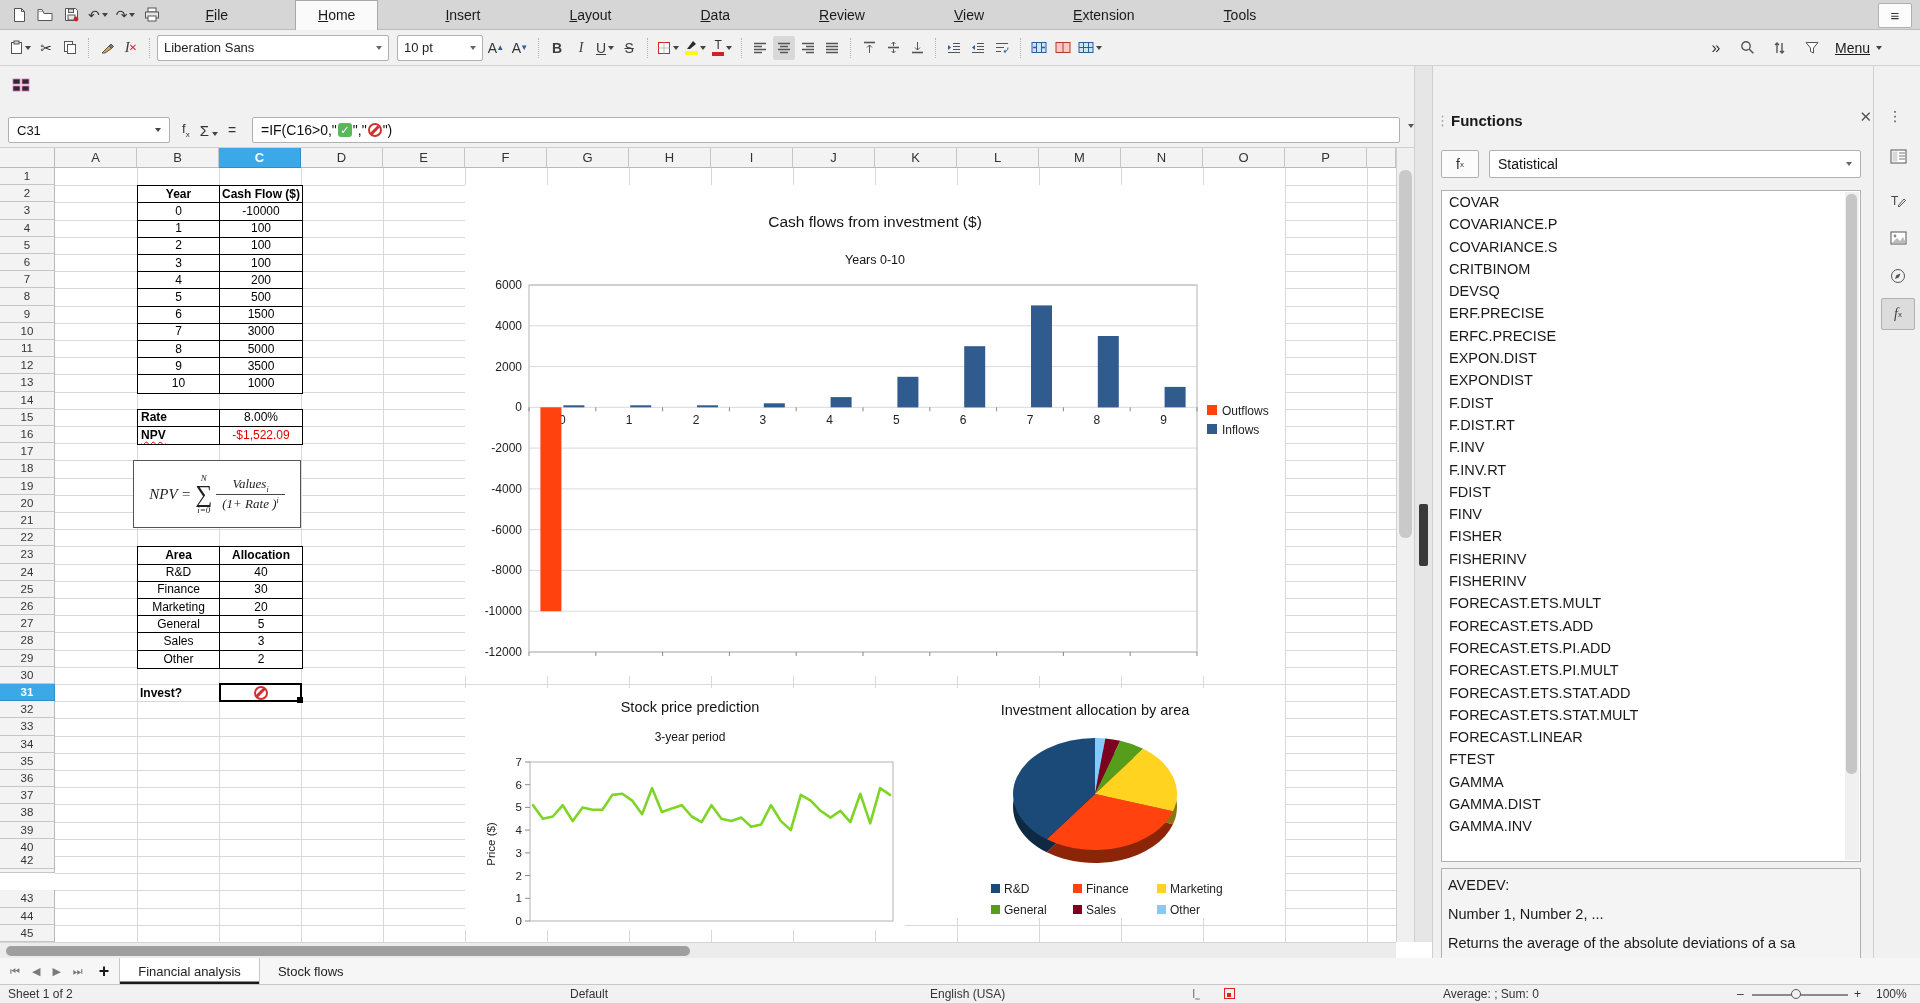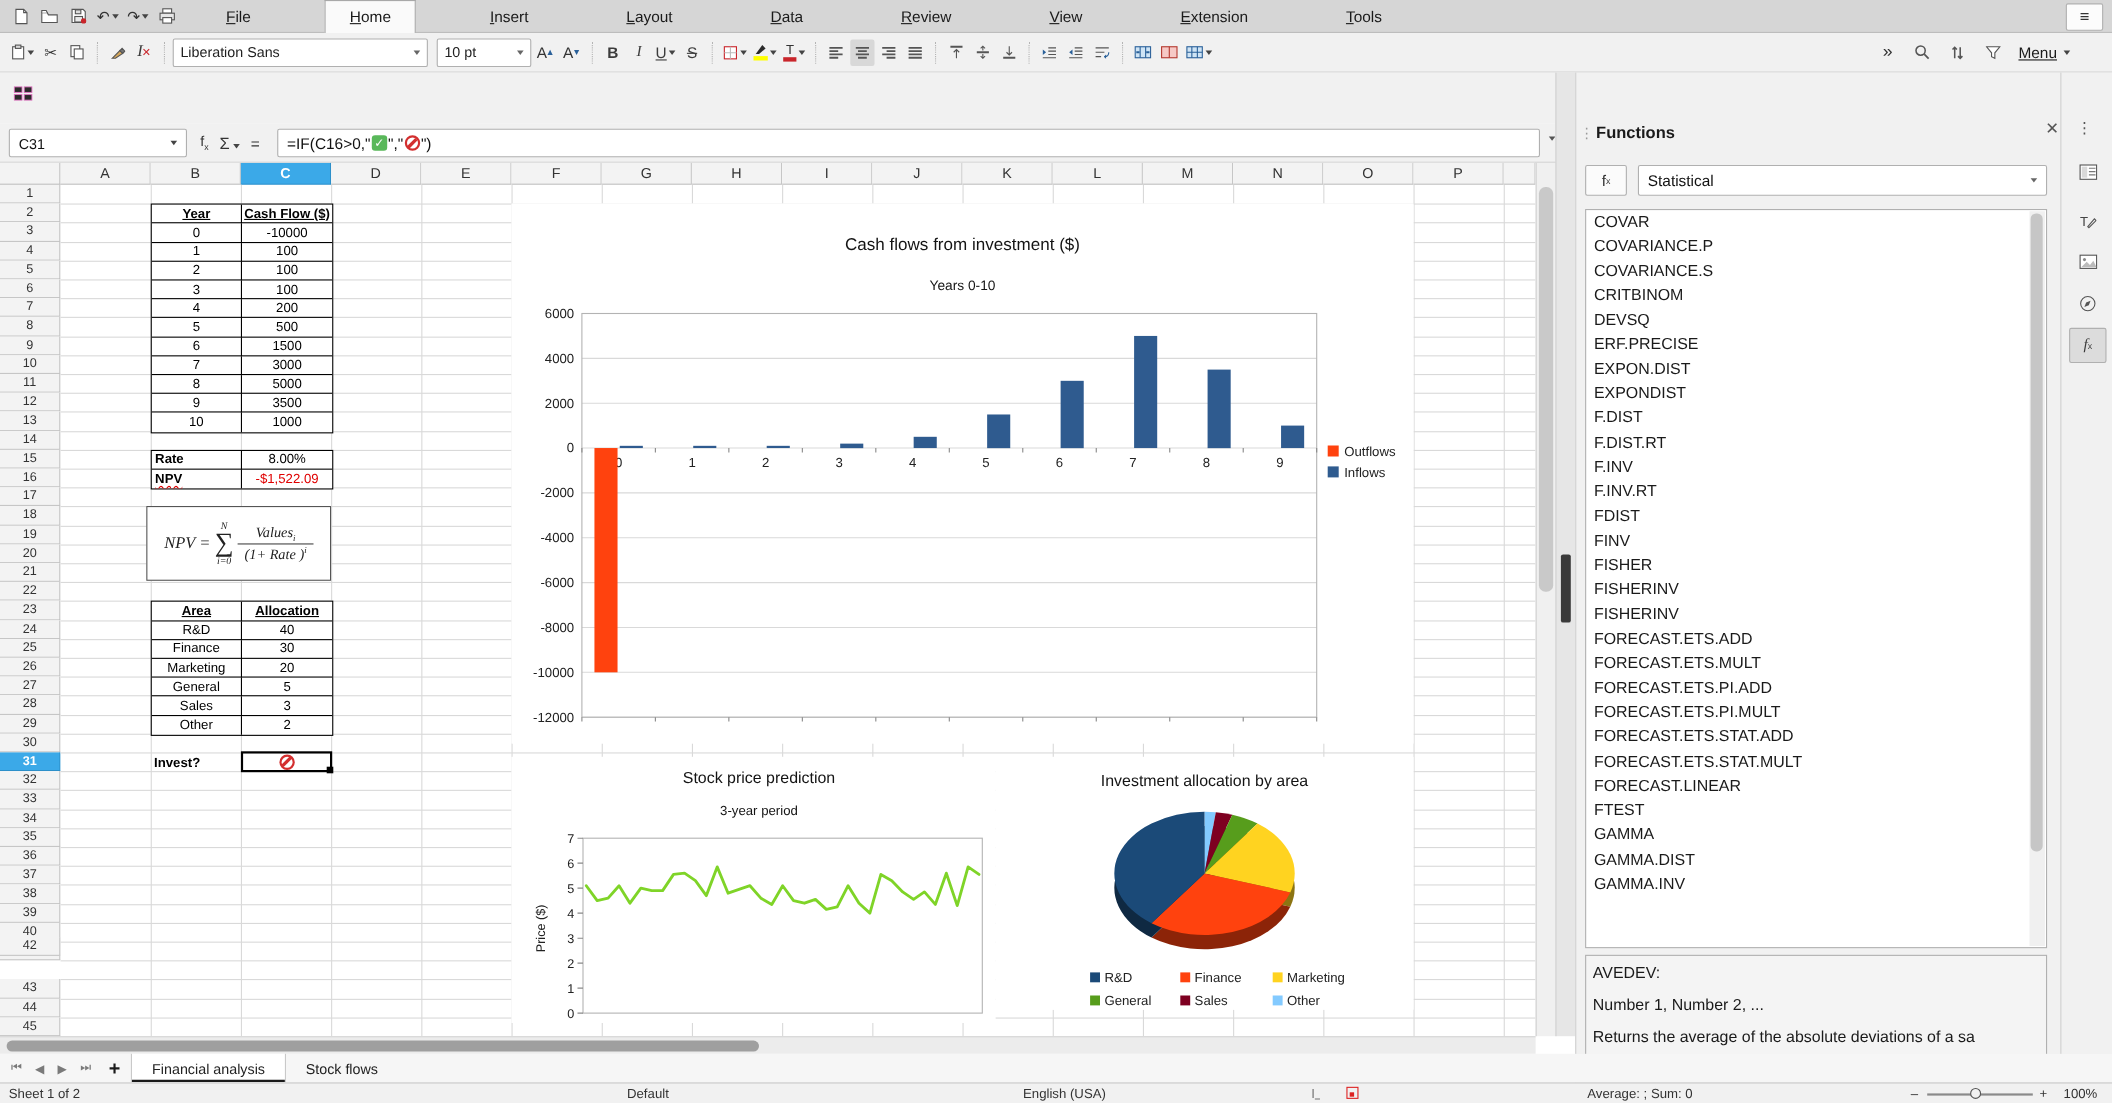--- a/index.html
+++ b/index.html
@@ -50,21 +50,21 @@
   
   .grid-zone{position:absolute;left:0;top:148px;width:1396px;height:794px;background:#fff;overflow:hidden;}
   .corner{position:absolute;left:0;top:0;width:55px;height:20px;background:#f3f3f3;border-right:1px solid #b8b8b8;border-bottom:1px solid #b8b8b8;}
   .col-header{position:absolute;top:0;height:20px;background:#f3f3f3;border-right:1px solid #c6c6c6;border-bottom:1px solid #b8b8b8;text-align:center;font-size:13px;color:#333;line-height:19px;}
   .col-header.sel,.row-header.sel{background:#3ba9e8;color:#fff;font-weight:bold;border-color:#2c8fc9;}
   .row-header{position:absolute;left:0;width:55px;background:#f3f3f3;border-right:1px solid #b8b8b8;border-bottom:1px solid #c6c6c6;text-align:center;font-size:11.5px;color:#333;display:flex;align-items:center;justify-content:center;}
   .cells{position:absolute;left:55px;top:20px;width:1341px;height:774px;background:#fff;}
   .gl{position:absolute;background:#d9d9d9;}
   .stable{position:absolute;border:1px solid #000;background:#fff;}
   .scell{position:absolute;font-size:12px;color:#000;display:flex;align-items:center;justify-content:center;line-height:13px;overflow:hidden;}
-  .scell.hdr{font-weight:bold;text-decoration:underline;}
+  .scell.hdr{font-weight:bold;}
   .scell.lft{justify-content:flex-start;padding-left:3px;font-weight:bold;}
   .scell.red{color:#e00000;}
   .wavy{text-decoration:underline wavy #e00000 1px;text-underline-offset:2px;}
   .invest-label{position:absolute;font-size:12px;font-weight:bold;color:#000;display:flex;align-items:center;padding-left:3px;}
   .selcell{position:absolute;border:2px solid #000;display:flex;align-items:center;justify-content:center;background:transparent;}
   .selcell .handle{position:absolute;right:-3px;bottom:-3px;width:6px;height:6px;background:#000;}
   .npvbox{position:absolute;background:#fff;border:1px solid #555;display:flex;align-items:center;justify-content:center;font-family:"Liberation Serif",serif;font-style:italic;color:#222;}
   .npvbox .sgm{display:flex;flex-direction:column;align-items:center;line-height:10px;margin:0 4px;}
   .npvbox .sgm .lim{font-size:9px;font-style:italic;}
   .npvbox .sgm .sg{font-size:24px;font-style:normal;line-height:22px;}
@@ -754,33 +754,34 @@
         <span class="chev" style="border-top-color:#666;"></span>
       </div>
     <div class="fnlist">
       <div>
           <div class="fnitem">COVAR</div>
           <div class="fnitem">COVARIANCE.P</div>
           <div class="fnitem">COVARIANCE.S</div>
           <div class="fnitem">CRITBINOM</div>
           <div class="fnitem">DEVSQ</div>
           <div class="fnitem">ERF.PRECISE</div>
+          <div class="fnitem">ERFC.PRECISE</div>
           <div class="fnitem">EXPON.DIST</div>
           <div class="fnitem">EXPONDIST</div>
           <div class="fnitem">F.DIST</div>
           <div class="fnitem">F.DIST.RT</div>
           <div class="fnitem">F.INV</div>
           <div class="fnitem">F.INV.RT</div>
           <div class="fnitem">FDIST</div>
           <div class="fnitem">FINV</div>
           <div class="fnitem">FISHER</div>
           <div class="fnitem">FISHERINV</div>
           <div class="fnitem">FISHERINV</div>
+          <div class="fnitem">FORECAST.ETS.MULT</div>
           <div class="fnitem">FORECAST.ETS.ADD</div>
-          <div class="fnitem">FORECAST.ETS.MULT</div>
           <div class="fnitem">FORECAST.ETS.PI.ADD</div>
           <div class="fnitem">FORECAST.ETS.PI.MULT</div>
           <div class="fnitem">FORECAST.ETS.STAT.ADD</div>
           <div class="fnitem">FORECAST.ETS.STAT.MULT</div>
           <div class="fnitem">FORECAST.LINEAR</div>
           <div class="fnitem">FTEST</div>
           <div class="fnitem">GAMMA</div>
           <div class="fnitem">GAMMA.DIST</div>
           <div class="fnitem">GAMMA.INV</div>
         </div>

